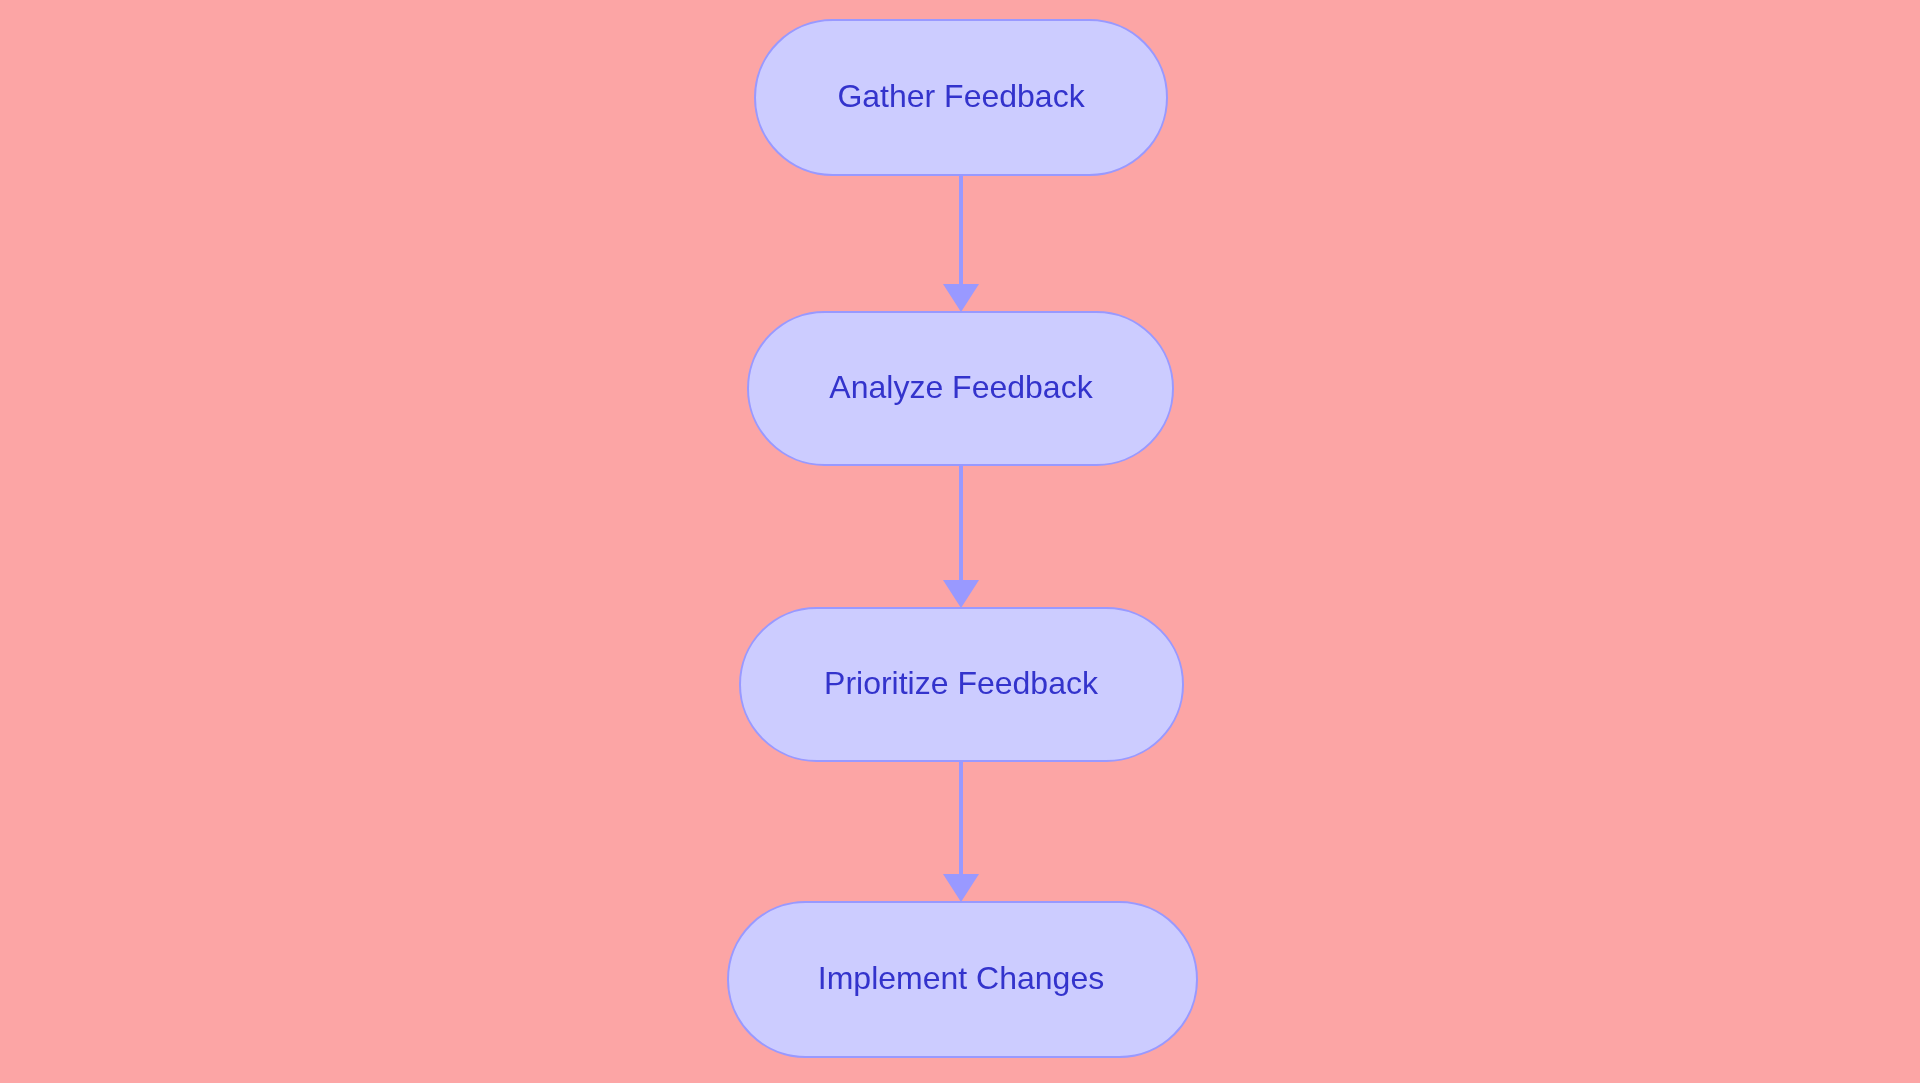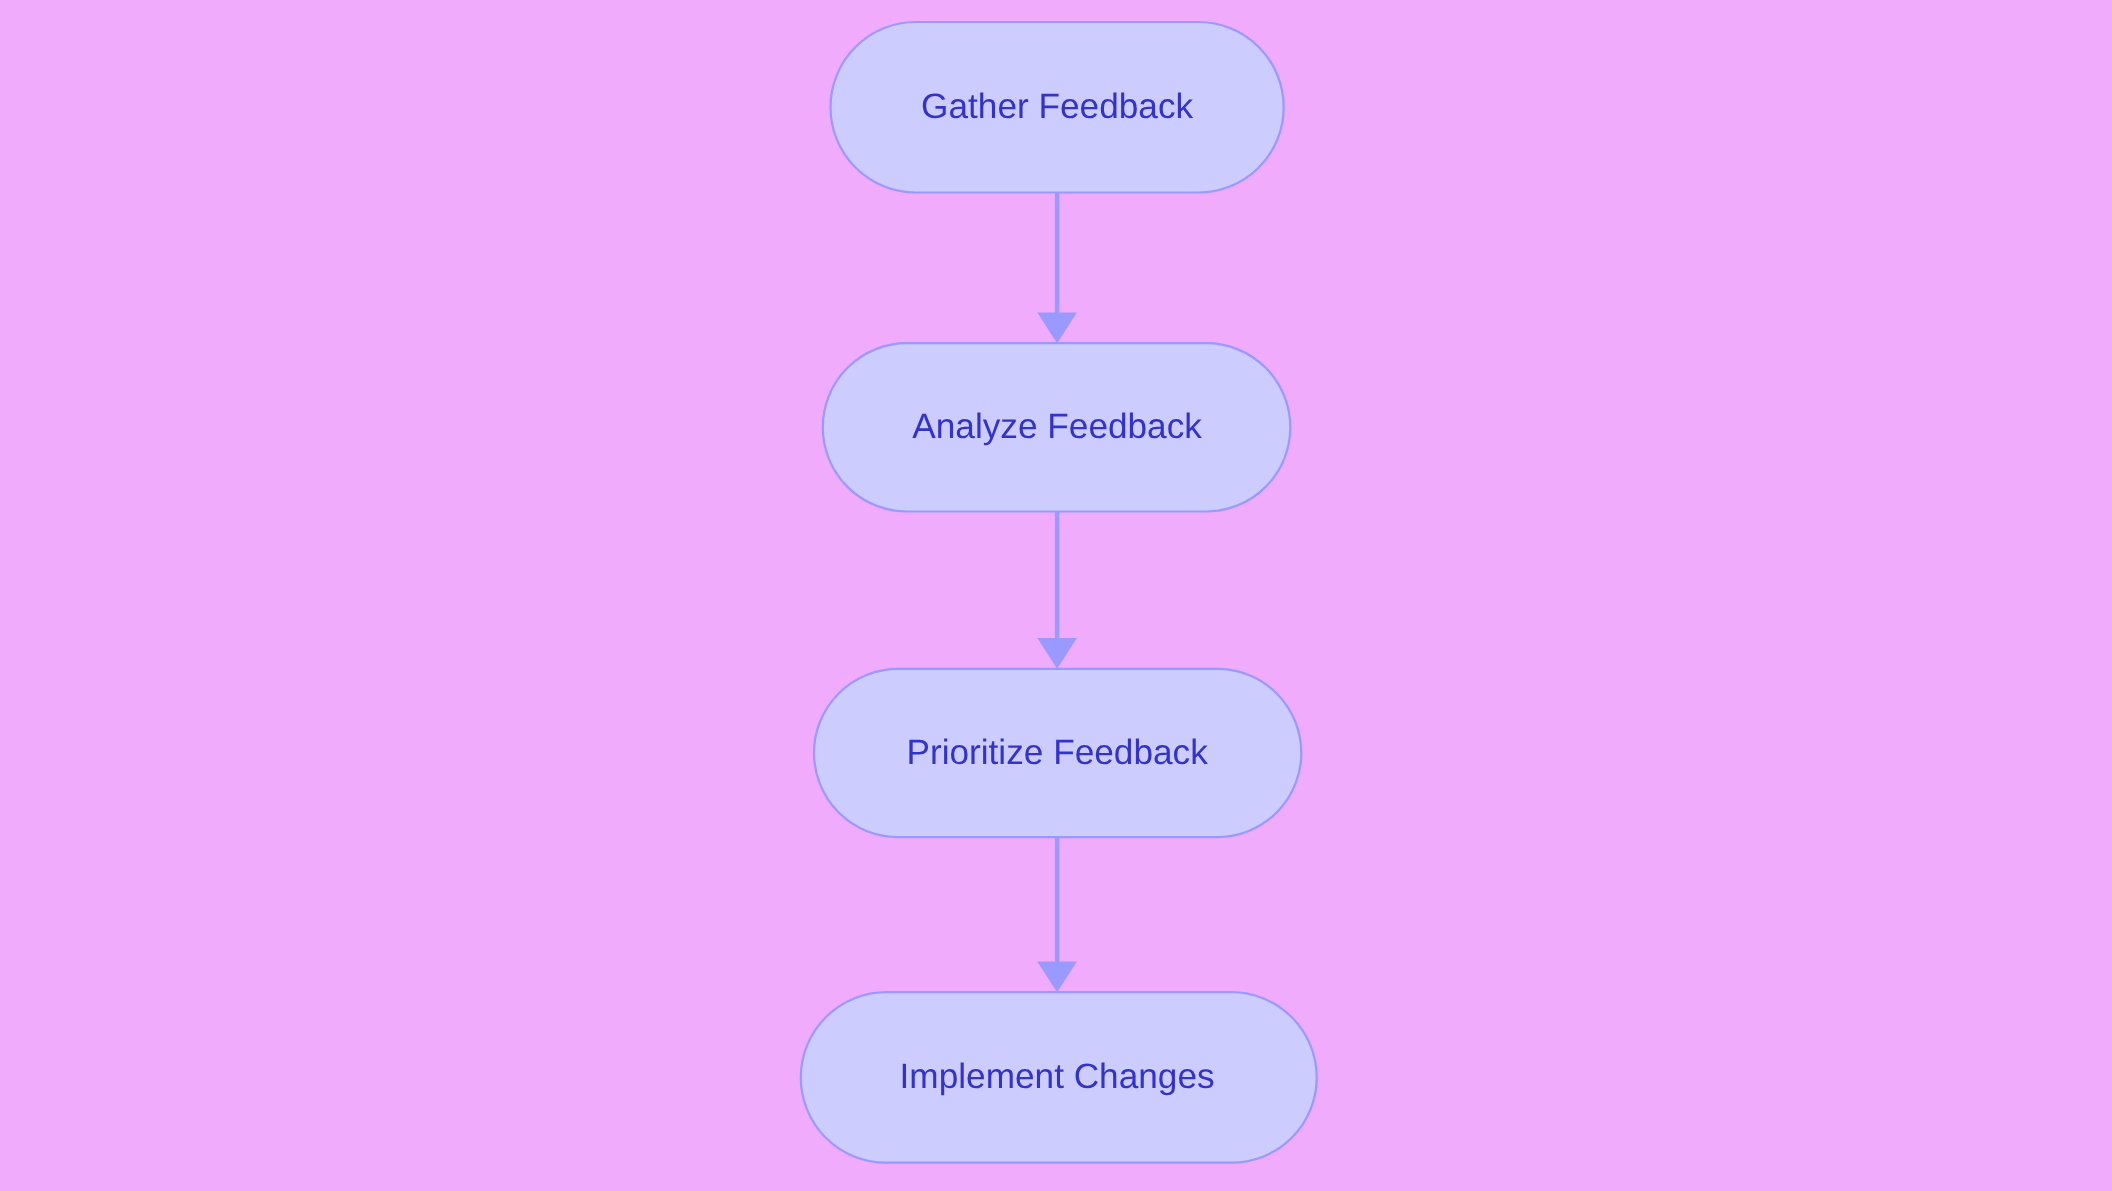--- a/index.html
+++ b/index.html
@@ -8,21 +8,21 @@
     padding: 0;
     background: #ffffff;
   }
   body {
     font-family: "Liberation Sans", sans-serif;
   }
   #canvas {
     position: relative;
     width: 1920px;
     height: 1083px;
-    background: #f0abfc;
+    background: #fca5a5;
     overflow: hidden;
   }
   #flow-svg {
     position: absolute;
     top: 0;
     left: 0;
     width: 1920px;
     height: 1083px;
     display: block;
   }

